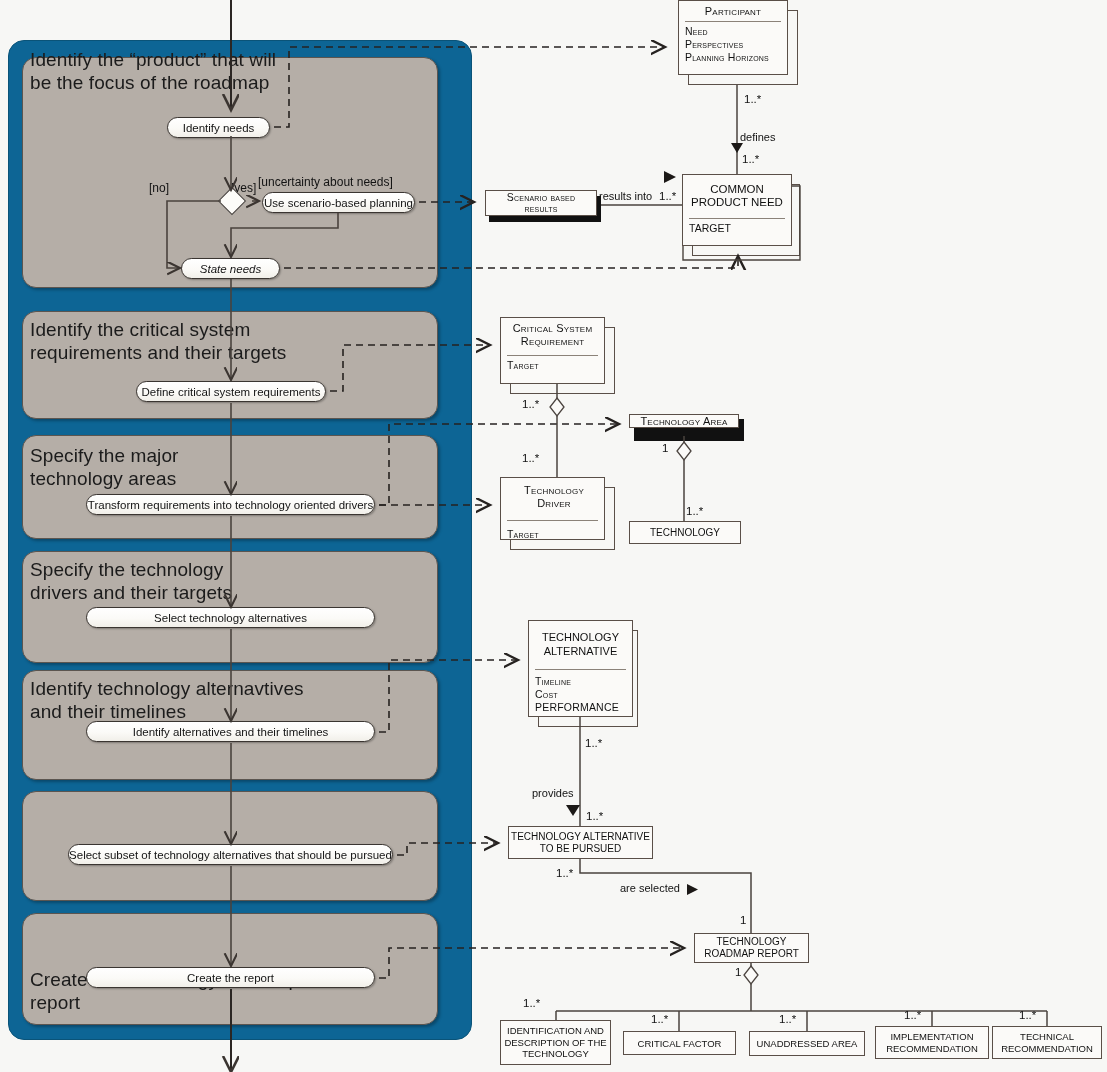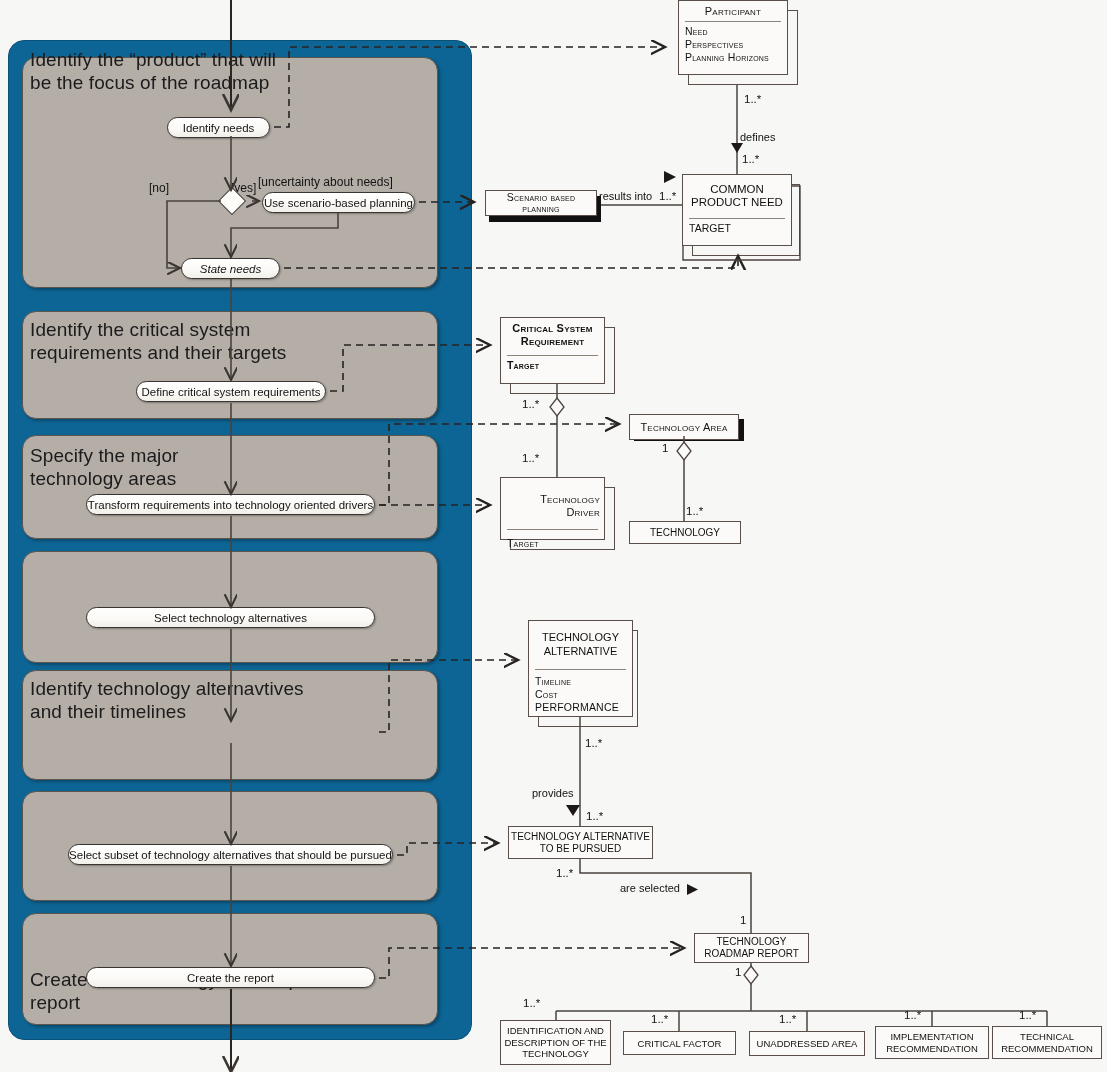--- a/index.html
+++ b/index.html
@@ -172,25 +172,28 @@
   <div class="lane-title" style="left:30px;top:318px;">Identify the critical system
 requirements and their targets</div>
   <div class="action" style="left:136px;top:381px;width:190px;">Define critical system requirements</div>
 
   <div class="swimlane" style="left:22px;top:435px;width:416px;height:104px;"></div>
   <div class="lane-title" style="left:30px;top:444px;">Specify the major
 technology areas</div>
   <div class="action" style="left:86px;top:494px;width:289px;">Transform requirements into technology oriented drivers</div>
 
   <div class="swimlane" style="left:22px;top:551px;width:416px;height:112px;"></div>
+  <div class="lane-title" style="left:30px;top:558px;">Specify the technology
+drivers and their targets</div>
   <div class="action" style="left:86px;top:607px;width:289px;">Select technology alternatives</div>
 
   <div class="swimlane" style="left:22px;top:670px;width:416px;height:110px;"></div>
   <div class="lane-title" style="left:30px;top:677px;">Identify technology alternavtives
 and their timelines</div>
+  <div class="action" style="left:86px;top:721px;width:289px;">Identify alternatives and their timelines</div>
 
   <div class="swimlane" style="left:22px;top:791px;width:416px;height:110px;"></div>
   <div class="action" style="left:68px;top:844px;width:325px;">Select subset of technology alternatives that should be pursued</div>
 
   <div class="swimlane" style="left:22px;top:913px;width:416px;height:112px;"></div>
   <div class="lane-title" style="left:30px;top:920px;margin-top:48px;">Create the technology roadmap
 report</div>
   <div class="action" style="left:86px;top:967px;width:289px;">Create the report</div>
 
   <div class="uml-back" style="left:688px;top:10px;width:110px;height:75px;"></div>
@@ -206,40 +209,40 @@
   <div class="uml" style="left:682px;top:174px;width:110px;height:72px;">
     <span class="cname" style="font-size:11.5px;padding-top:8px;">COMMON
 PRODUCT NEED</span>
     <div class="sep" style="margin-top:6px;"></div>
     <div class="attrs">TARGET</div>
   </div>
 
   <div class="shadowbox" style="left:489px;top:196px;width:112px;height:26px;"></div>
   <div class="uml" style="left:485px;top:190px;width:112px;height:26px;display:flex;align-items:center;justify-content:center;">
     <span class="cname sc" style="padding:0;font-size:10.5px;line-height:11.5px;">Scenario based
-planning</span>
+results</span>
   </div>
 
   <div class="uml-back" style="left:510px;top:327px;width:105px;height:67px;"></div>
-  <div class="uml" style="left:500px;top:317px;width:105px;height:67px;font-weight:bold;">
+  <div class="uml" style="left:500px;top:317px;width:105px;height:67px;">
     <span class="cname sc">Critical System
 Requirement</span>
     <div class="sep" style="margin-top:4px;"></div>
     <div class="attrs sc-attr">Target</div>
   </div>
 
   <div class="uml-back" style="left:510px;top:487px;width:105px;height:63px;"></div>
   <div class="uml" style="left:500px;top:477px;width:105px;height:63px;">
-    <span class="cname sc" style="text-align:right;padding-left:7px;padding-top:6px;margin-top:9px;">Technology Driver</span>
+    <span class="cname sc" style="text-align:center;padding-left:7px;padding-top:6px;">Technology Driver</span>
     <div class="sep" style="margin-top:7px;"></div>
     <div class="attrs sc-attr" style="padding-top:7px;">Target</div>
   </div>
 
   <div class="shadowbox" style="left:634px;top:419px;width:110px;height:22px;"></div>
-  <div class="uml" style="left:629px;top:414px;width:110px;height:26px;display:flex;align-items:center;justify-content:center;">
+  <div class="uml" style="left:629px;top:414px;width:110px;height:14px;display:flex;align-items:center;justify-content:center;">
     <span class="cname sc" style="padding:0;">Technology Area</span>
   </div>
 
   <div class="uml" style="left:629px;top:521px;width:112px;height:23px;display:flex;align-items:center;justify-content:center;">
     <span class="cname" style="padding:0;font-size:10px;">TECHNOLOGY</span>
   </div>
 
   <div class="uml-back" style="left:538px;top:630px;width:100px;height:97px;"></div>
   <div class="uml" style="left:528px;top:620px;width:105px;height:97px;">
     <span class="cname" style="font-size:11px;padding-top:9px;line-height:14px;">TECHNOLOGY

